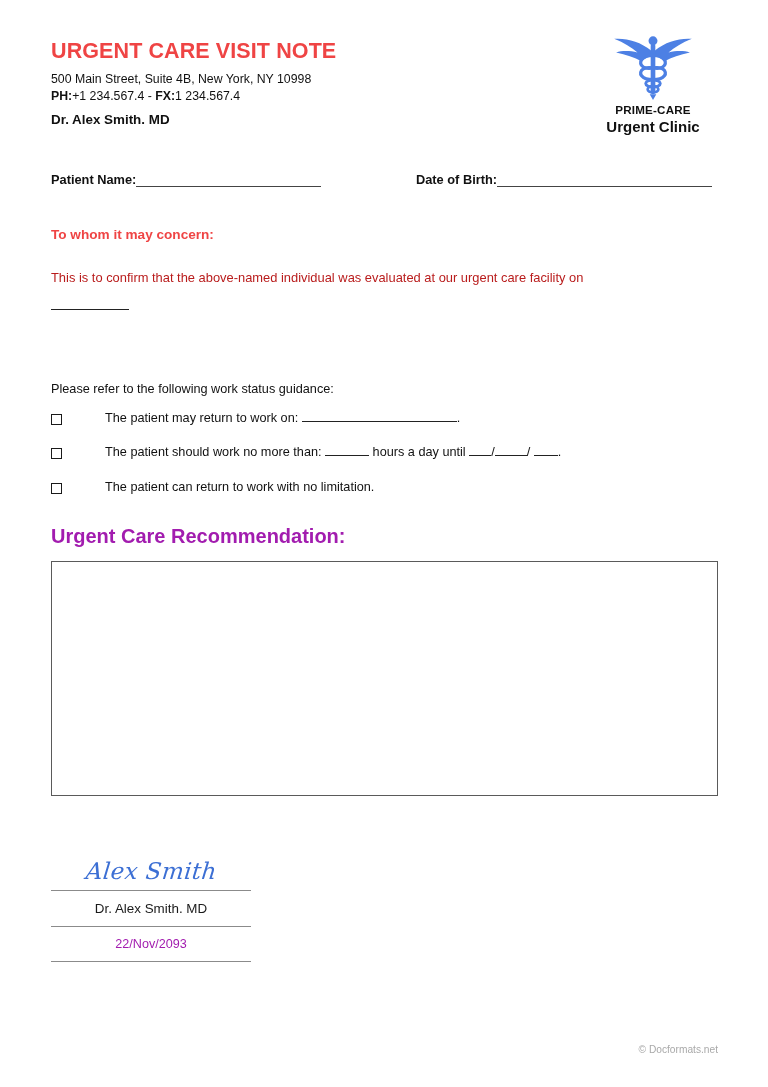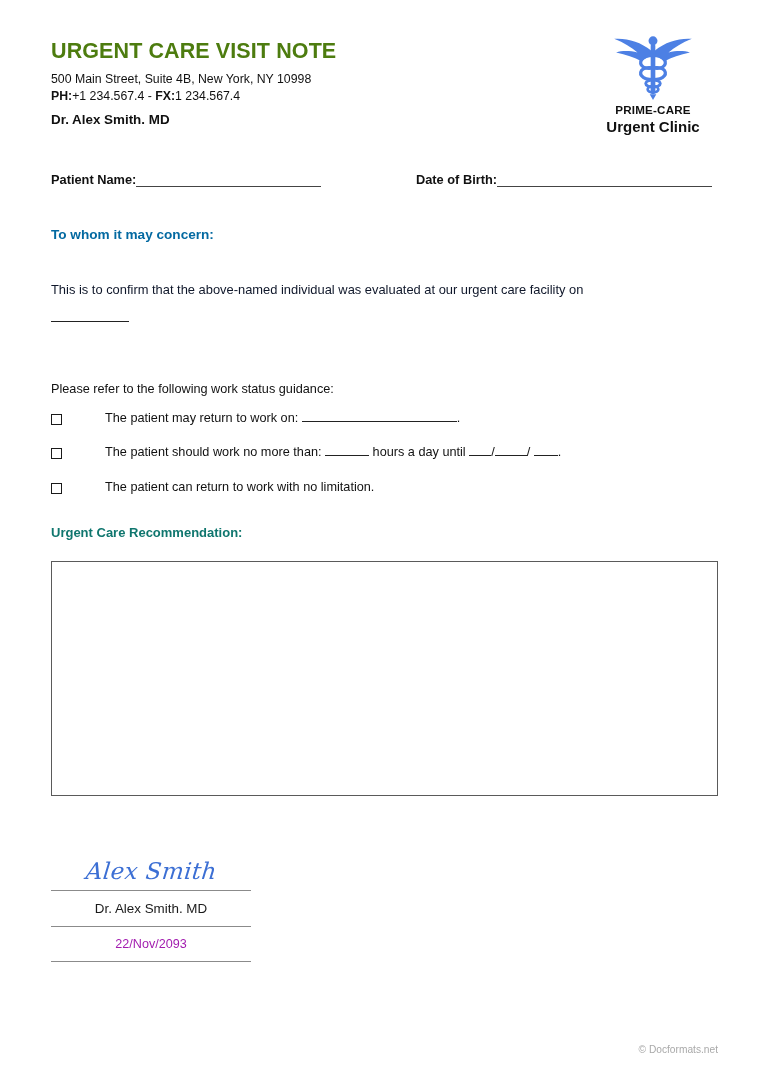--- a/index.html
+++ b/index.html
@@ -32,21 +32,21 @@
   .header-left {
     position: absolute;
     left: 0;
     top: 0;
     width: 430px;
   }
   .doc-title {
     font-size: 21.5px;
     font-weight: bold;
     letter-spacing: 0.1px;
-    color: #4d7c0f;
+    color: #ef4444;
     line-height: 1.1;
     margin: 0 0 7px 0;
   }
   .addr-line {
     font-size: 12.3px;
     line-height: 1.42;
     color: #111111;
     margin: 0;
   }
   .addr-line.bold-lead b { font-weight: bold; }
@@ -115,30 +115,30 @@
   .field-dob { left: 365px; width: 302px; }
   .field-dob .field-rule { width: 215px; }
 
   
   .salutation {
     position: absolute;
     left: 51px;
     top: 227px;
     font-size: 13.6px;
     font-weight: bold;
-    color: #0369a1;
+    color: #ef4444;
   }
   .body-copy {
     position: absolute;
     left: 51px;
-    top: 276px;
+    top: 264px;
     width: 662px;
     font-size: 12.9px;
     line-height: 28px;
-    color: #0f172a;
+    color: #b91c1c;
   }
   .inline-blank {
     display: inline-block;
     border-bottom: 1px solid #222222;
     vertical-align: baseline;
   }
   .blank-date-para { width: 78px; }
 
   .guidance-intro {
     position: absolute;
@@ -180,23 +180,23 @@
   .blank-hours { width: 44px; }
   .blank-d { width: 22px; }
   .blank-m { width: 32px; }
   .blank-y { width: 24px; }
 
   
   .rec-heading {
     position: absolute;
     left: 51px;
     top: 525px;
-    font-size: 13px;
-    font-weight: bold;
-    color: #0f766e;
+    font-size: 20px;
+    font-weight: bold;
+    color: #a21caf;
   }
   .rec-box {
     position: absolute;
     left: 51px;
     top: 561px;
     width: 665px;
     height: 233px;
     border: 1px solid #5a5a5a;
     background: #ffffff;
   }

